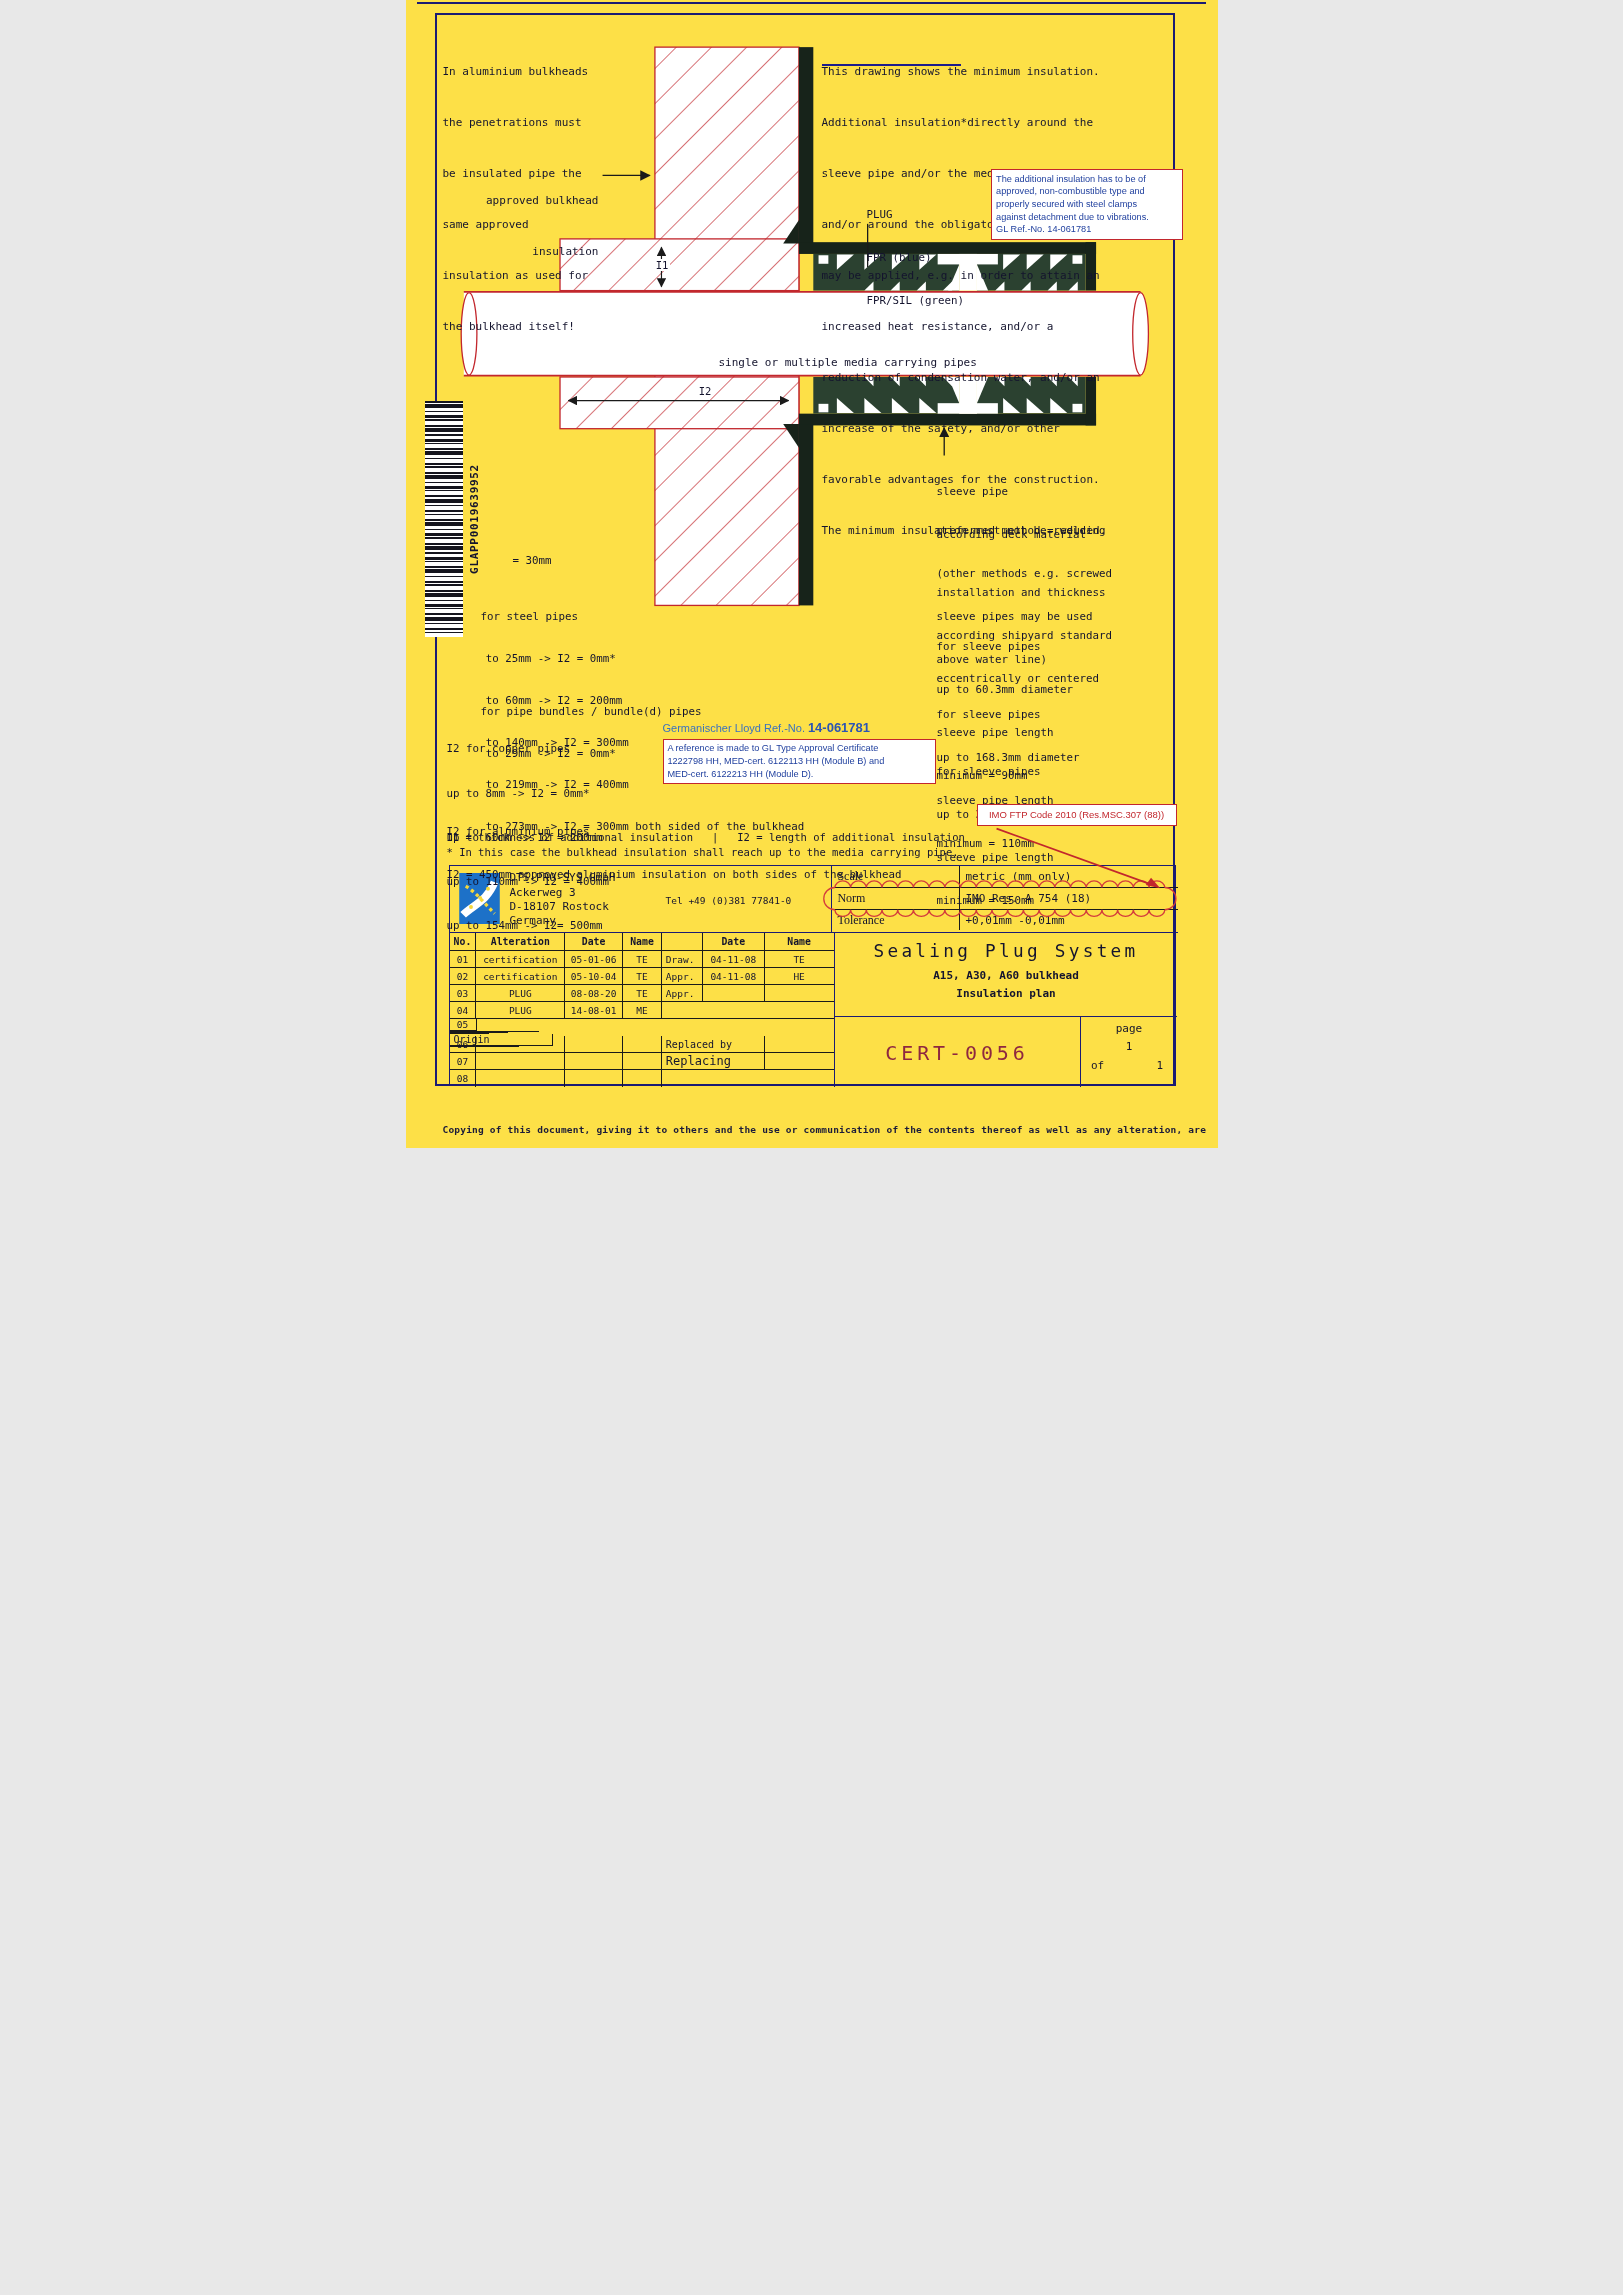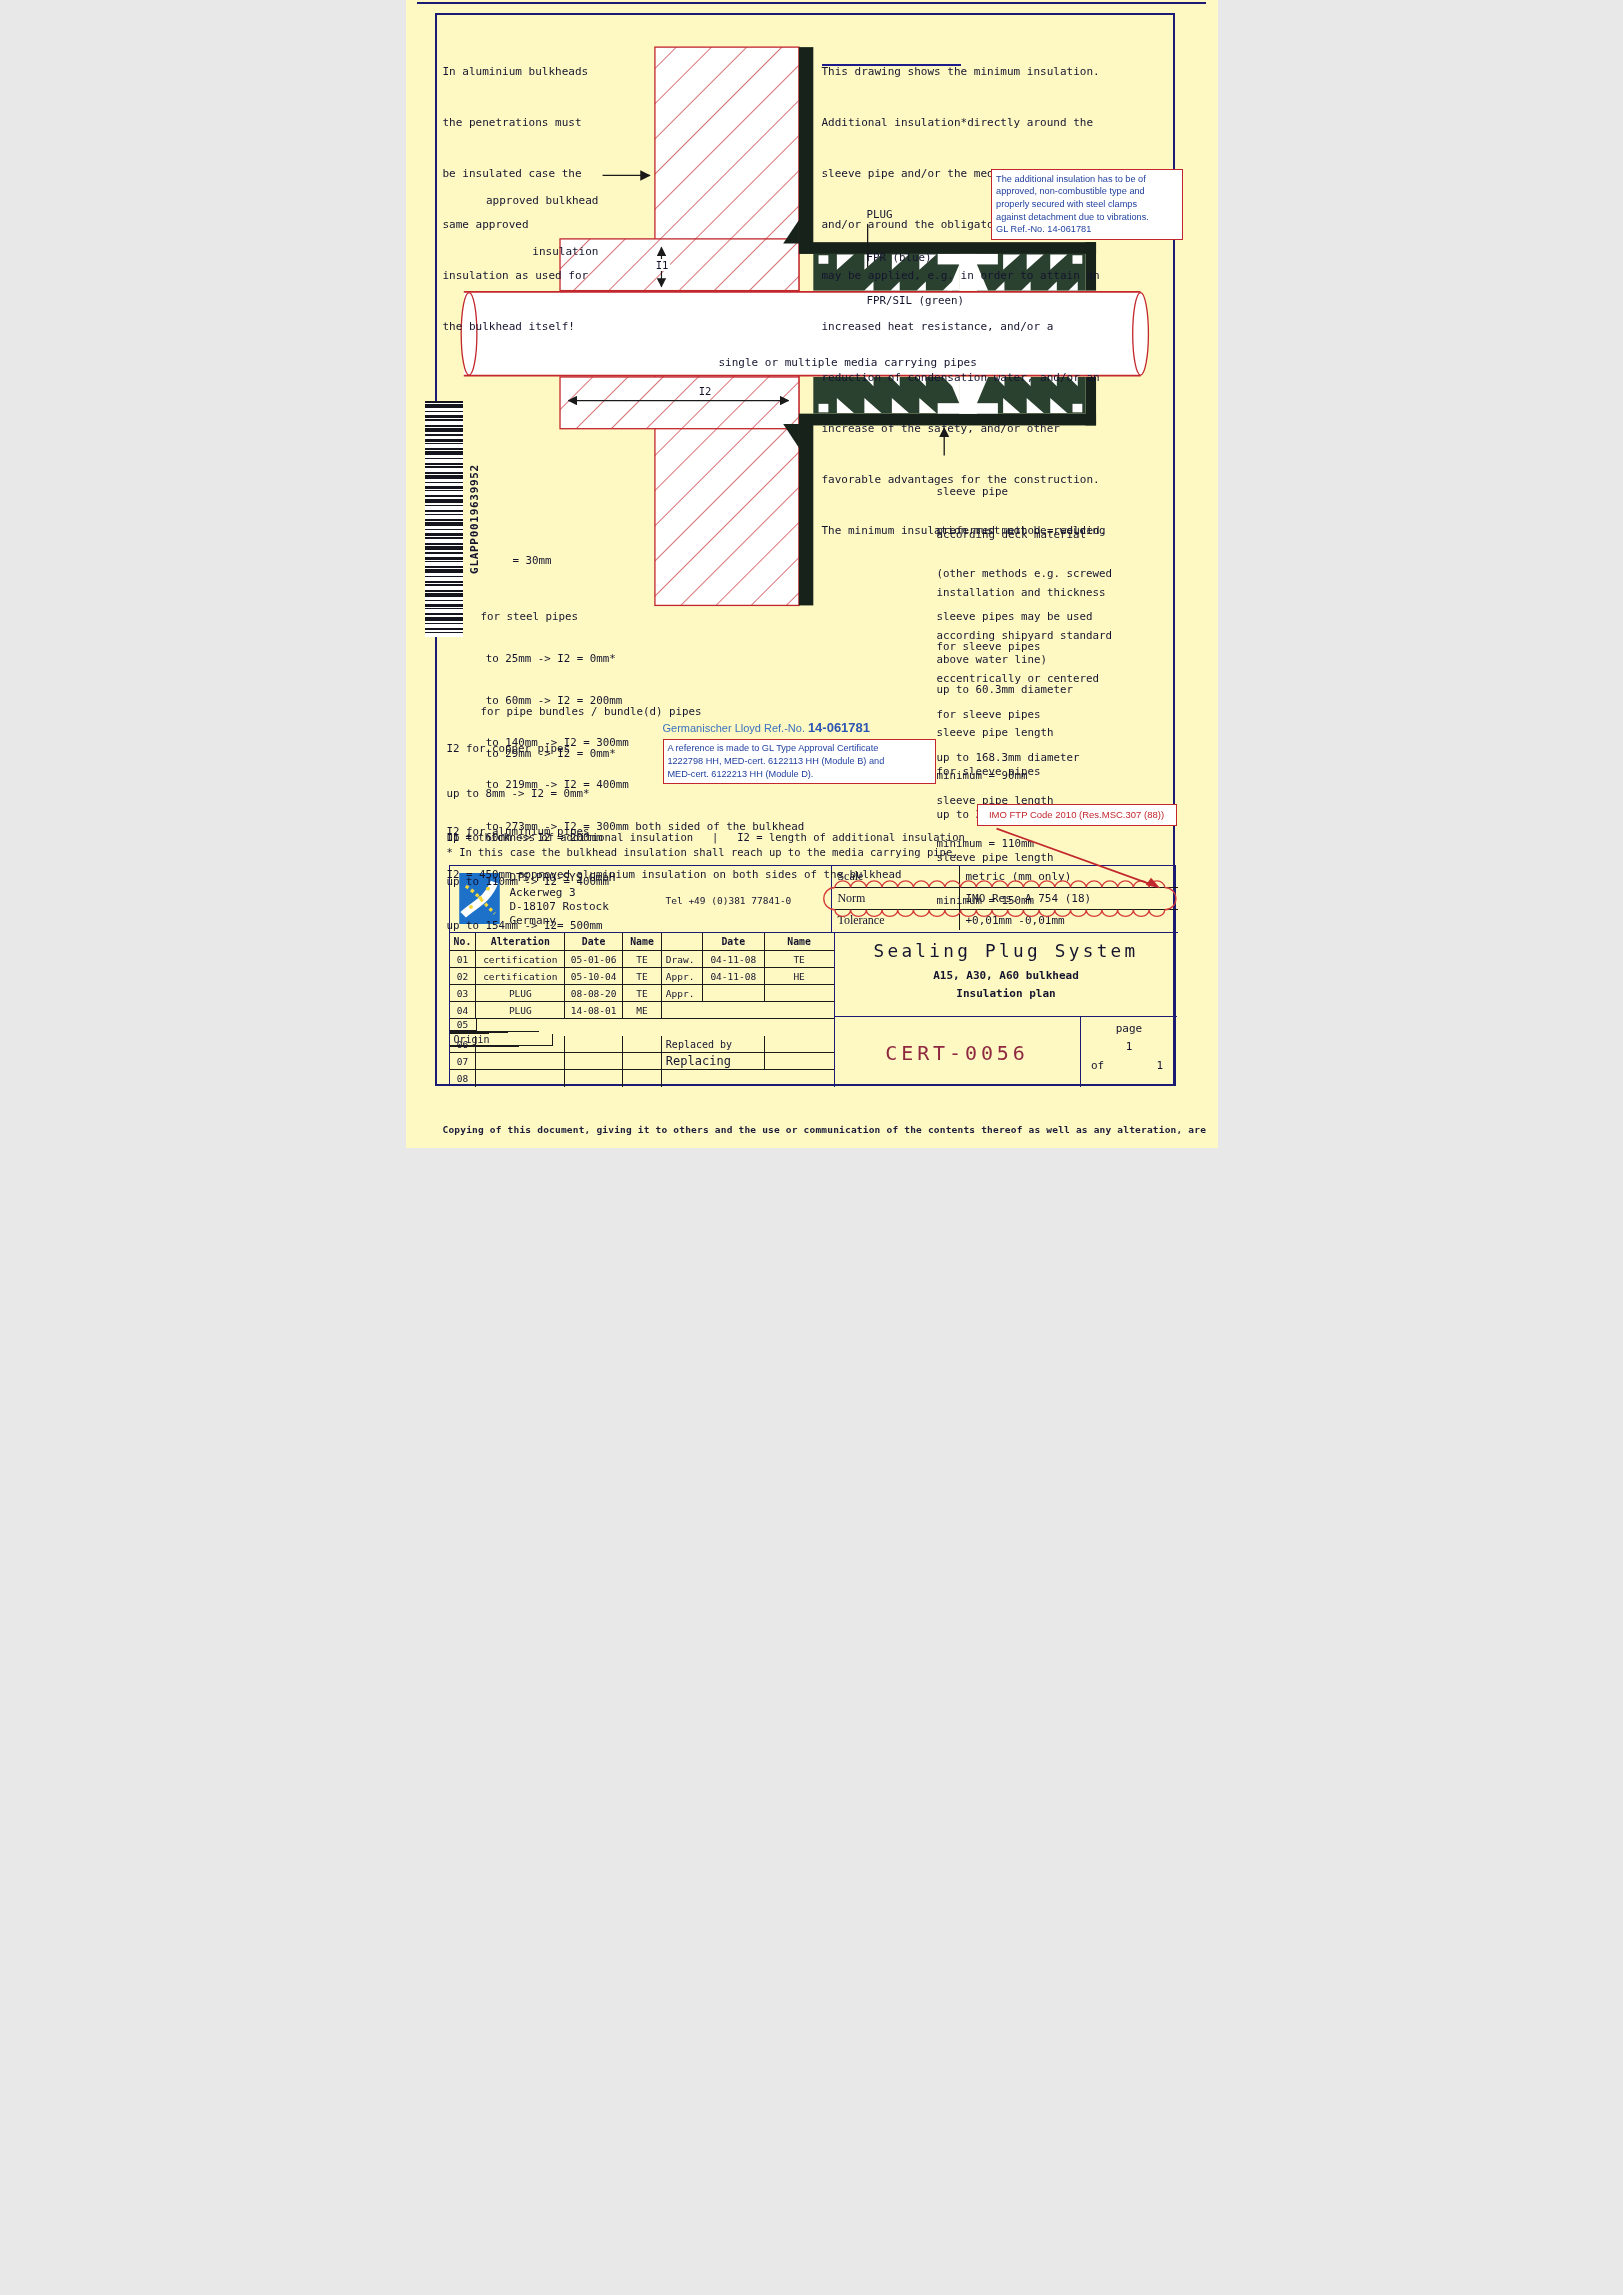--- a/index.html
+++ b/index.html
@@ -1,18 +1,18 @@
 <!DOCTYPE html>
 <html style="font-size:10.5px"><head>
 <meta charset="utf-8">
 <style>
   html,body { margin:0; padding:0; background:#e8e8e8; }
   #page {
     position:relative; width:812px; height:1148px; margin:0 auto;
-    background:#fef9c3; overflow:hidden;
+    background:#fde047; overflow:hidden;
     font-family:"DejaVu Sans Mono", monospace;
     color:#14142e;
   }
   .abs { position:absolute; }
   .mono { font-family:"DejaVu Sans Mono", monospace; }
   .sans { font-family:"Liberation Sans", sans-serif; }
   .note { font-size:11px; line-height:17px; white-space:pre; }
   .list { font-size:10.8px; line-height:14px; white-space:pre; }
   .rcol { font-size:10.8px; line-height:14.4px; white-space:pre; }
   .frame { border:2px solid #1b1b73; }
@@ -110,21 +110,21 @@
     <line x1="300" y1="268" x2="372" y2="268" stroke="#1a1a1a" stroke-width="2" marker-end="url(#arr)"></line>
     <line x1="705" y1="342" x2="705" y2="408" stroke="#1a1a1a" stroke-width="2"></line>
     <line x1="822" y1="696" x2="822" y2="654" stroke="#1a1a1a" stroke-width="2" marker-end="url(#arr)"></line>
     <line x1="390" y1="378" x2="390" y2="438" stroke="#1a1a1a" stroke-width="1.8" marker-start="url(#arr)" marker-end="url(#arr)"></line>
     <line x1="248" y1="612" x2="584" y2="612" stroke="#1a1a1a" stroke-width="1.8" marker-start="url(#arr)" marker-end="url(#arr)"></line>
   </svg>
 
   <div class="abs note" style="left:37px; top:29px; z-index:2;">
     <div>In aluminium bulkheads</div>
     <div>the penetrations must</div>
-    <div>be insulated case the</div>
+    <div>be insulated pipe the</div>
     <div>same approved</div>
     <div>insulation as used for</div>
     <div>the bulkhead itself!</div>
   </div>
 
   <div class="abs note" style="left:416px; top:29px; z-index:2;">
     <div>This drawing shows the minimum insulation.</div>
     <div>Additional insulation*directly around the</div>
     <div>sleeve pipe and/or the media carrying pipe</div>
     <div>and/or around the obligatory insulation itself</div>

